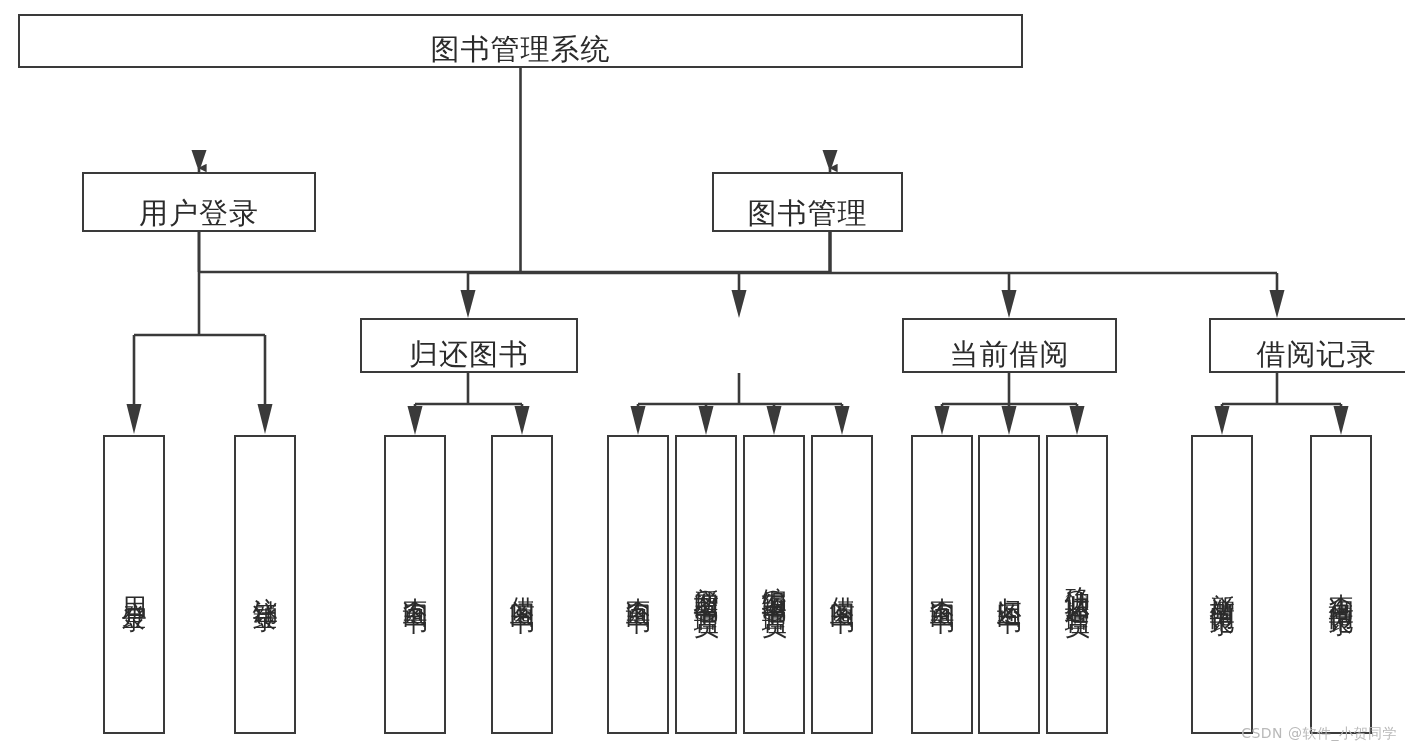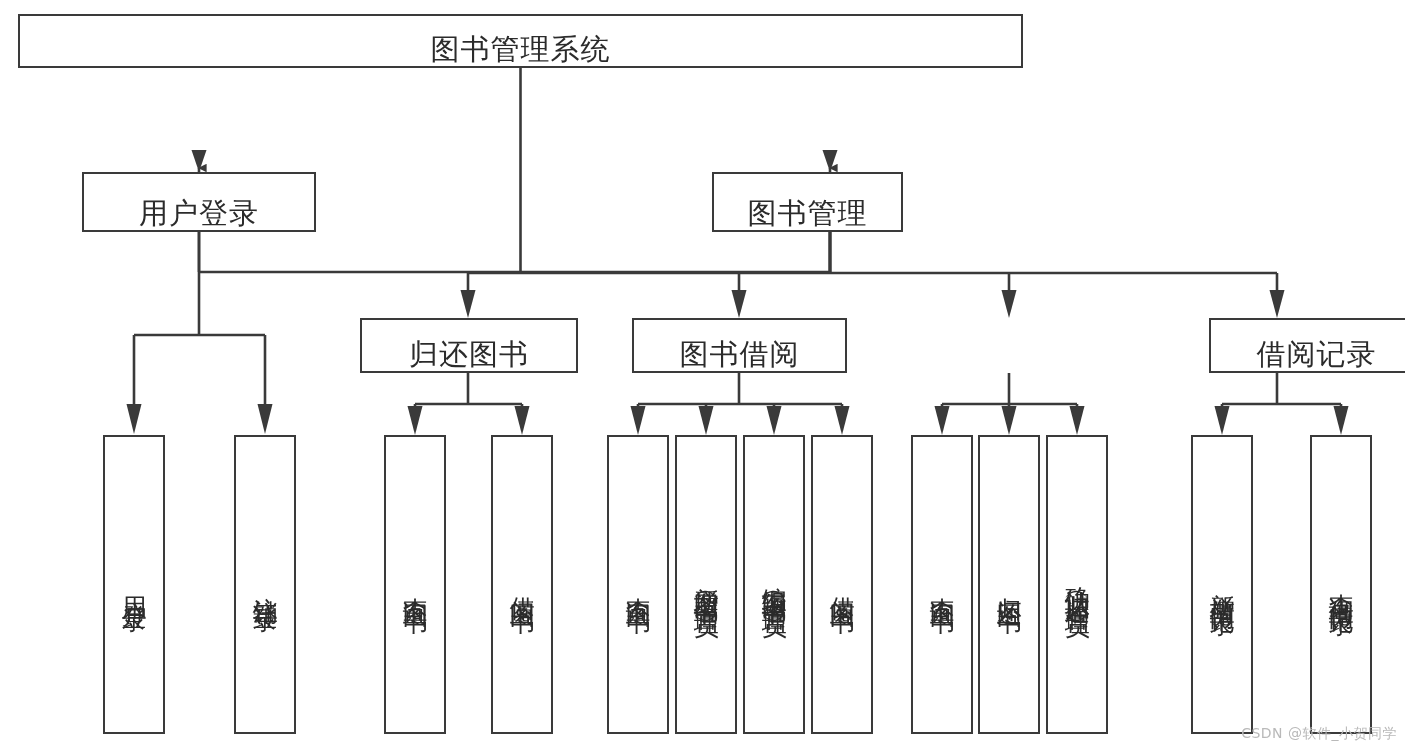--- a/index.html
+++ b/index.html
@@ -166,22 +166,22 @@
   <div class="node horiz" style="left:82px; top:172px; width:234px; height:60px;">
     <span class="nodelabel">用户登录</span>
   </div>
   <div class="node horiz" style="left:712px; top:172px; width:191px; height:60px;">
     <span class="nodelabel">图书管理</span>
   </div>
 
   <div class="node horiz" style="left:360px; top:318px; width:218px; height:55px;">
     <span class="nodelabel">归还图书</span>
   </div>
-  <div class="node horiz" style="left:632px; top:318px; width:215px; height:55px;">
-    <span class="nodelabel">图书借阅</span>
+  <div class="node horiz" style="left:902px; top:318px; width:215px; height:55px;">
+    <span class="nodelabel">当前借阅</span>
   </div>
   <div class="node horiz" style="left:1209px; top:318px; width:215px; height:55px;">
     <span class="nodelabel">借阅记录</span>
   </div>
 
   <div class="node vert" style="left:103px; top:435px; width:62px; height:299px;">
     <span class="nodelabel">用户登录</span>
   </div>
   <div class="node vert" style="left:234px; top:435px; width:62px; height:299px;">
     <span class="nodelabel">注销登录</span>

